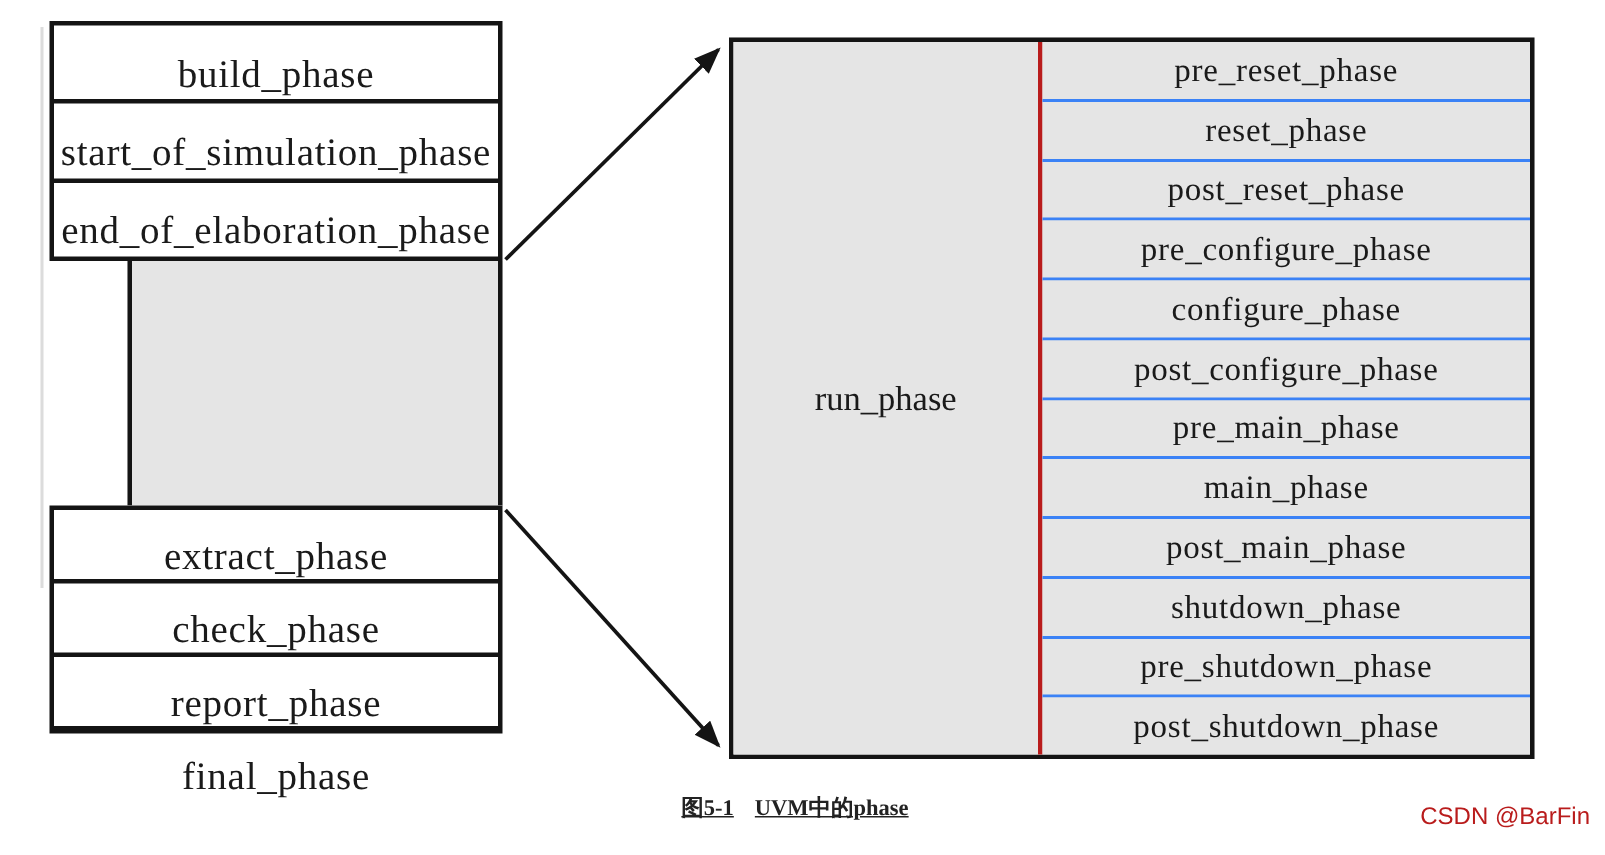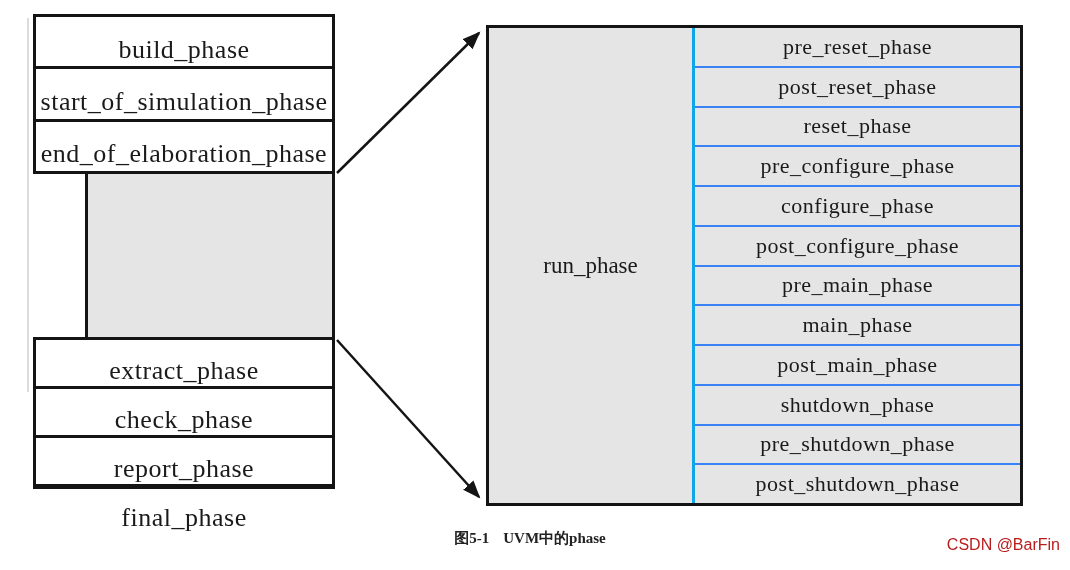--- a/index.html
+++ b/index.html
@@ -72,21 +72,21 @@
     width: 537px;
     height: 481px;
     box-sizing: border-box;
     border: 3px solid #141414;
     display: flex;
     background: #e5e5e5;
   }
   .run-cell {
     width: 206px;
     box-sizing: border-box;
-    border-right: 3px solid #0ea5e9;
+    border-right: 3px solid #b91c1c;
     display: flex;
     align-items: center;
     justify-content: center;
     font-size: 23px;
     background: #e5e5e5;
   }
   .sub-col {
     flex: 1;
     display: flex;
     flex-direction: column;
@@ -116,20 +116,21 @@
   .caption {
     position: absolute;
     left: 395px;
     top: 529px;
     width: 270px;
     text-align: center;
     font-size: 15px;
     font-weight: 600;
     color: #222222;
     white-space: nowrap;
+    text-decoration: underline;
   }
   .caption .cap-num { margin-right: 14px; }
   .watermark {
     position: absolute;
     left: 900px;
     top: 536px;
     width: 160px;
     text-align: right;
     font-family: "Liberation Sans", sans-serif;
     font-size: 16px;
@@ -166,22 +167,22 @@
       </marker>
     </defs>
     <line x1="337" y1="173" x2="479" y2="33" stroke="#141414" stroke-width="2.5" marker-end="url(#ah)"></line>
     <line x1="337" y1="340" x2="479" y2="497" stroke="#141414" stroke-width="2.5" marker-end="url(#ah)"></line>
   </svg>
 
   <div class="run-box">
     <div class="run-cell">run_phase</div>
     <div class="sub-col">
       <div class="cell">pre_reset_phase</div>
+      <div class="cell">reset_phase</div>
       <div class="cell">post_reset_phase</div>
-      <div class="cell">reset_phase</div>
       <div class="cell">pre_configure_phase</div>
       <div class="cell">configure_phase</div>
       <div class="cell">post_configure_phase</div>
       <div class="cell">pre_main_phase</div>
       <div class="cell">main_phase</div>
       <div class="cell">post_main_phase</div>
       <div class="cell">shutdown_phase</div>
       <div class="cell">pre_shutdown_phase</div>
       <div class="cell">post_shutdown_phase</div>
     </div>

